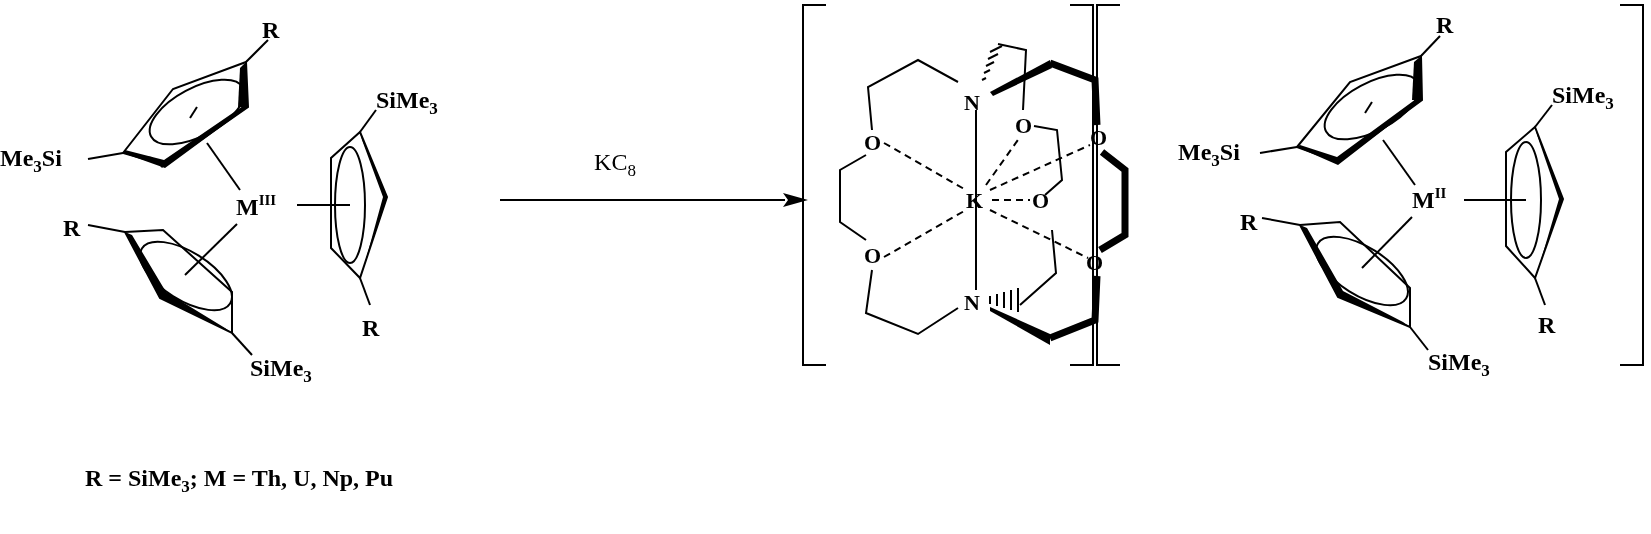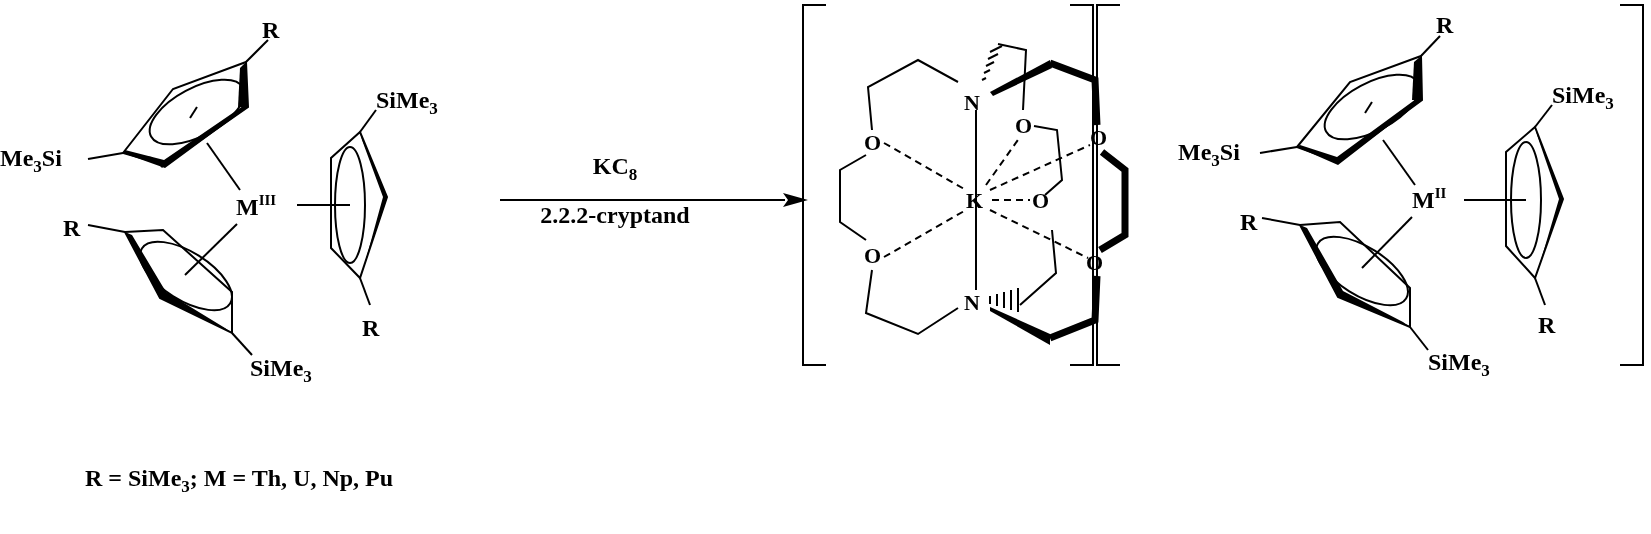--- a/index.html
+++ b/index.html
@@ -10,21 +10,21 @@
   .lbl { font-size: 24px; }
   .sub { font-size: 17px; }
   .sup { font-size: 15px; }
   .atom { font-size: 22px; }
   .ln { stroke: #000; stroke-width: 2; fill: none; }
   .dash { stroke: #000; stroke-width: 2; fill: none; stroke-dasharray: 7 5; }
   .bold { stroke: #000; stroke-width: 7; fill: none; stroke-linejoin: miter; stroke-linecap: butt; }
   .wedge { fill: #000; stroke: none; }
   .legend { position: absolute; left: 85px; top: 462px; font-size: 24px; font-weight: bold; line-height: 33px; }
   .legend sub { font-size: 17px; }
-  .reagents { position: absolute; left: 475px; top: 146px; width: 280px; text-align: center; font-size: 24px; font-weight: bold; line-height: 40px; }
+  .reagents { position: absolute; left: 475px; top: 146px; width: 280px; text-align: center; font-size: 24px; font-weight: normal; line-height: 32px; }
   .reagents sub { font-size: 17px; }
 </style>
 </head>
 <body>
 
 <svg width="1651" height="534" viewBox="0 0 1651 534" xmlns="http://www.w3.org/2000/svg">
 
   <g>
 
     <g>
@@ -168,18 +168,17 @@
       <line class="ln" x1="1262" y1="218" x2="1300" y2="225"></line>
       <line class="ln" x1="1410" y1="327" x2="1428" y2="350"></line>
     </g>
     <text class="lbl" x="1240" y="230">R</text>
     <text class="lbl" x="1428" y="370"><tspan>SiMe</tspan><tspan class="sub" dy="6">3</tspan></text>
   </g>
 </svg>
 
 <div class="reagents">
   <div><span>KC</span><sub>8</sub></div>
-  <div>2.2.2-cryptand</div>
 </div>
 
 <div class="legend">
   <div><span>R = SiMe</span><sub>3</sub><span>; M = Th, U, Np, Pu</span></div>
 </div>
 
 </body></html>

